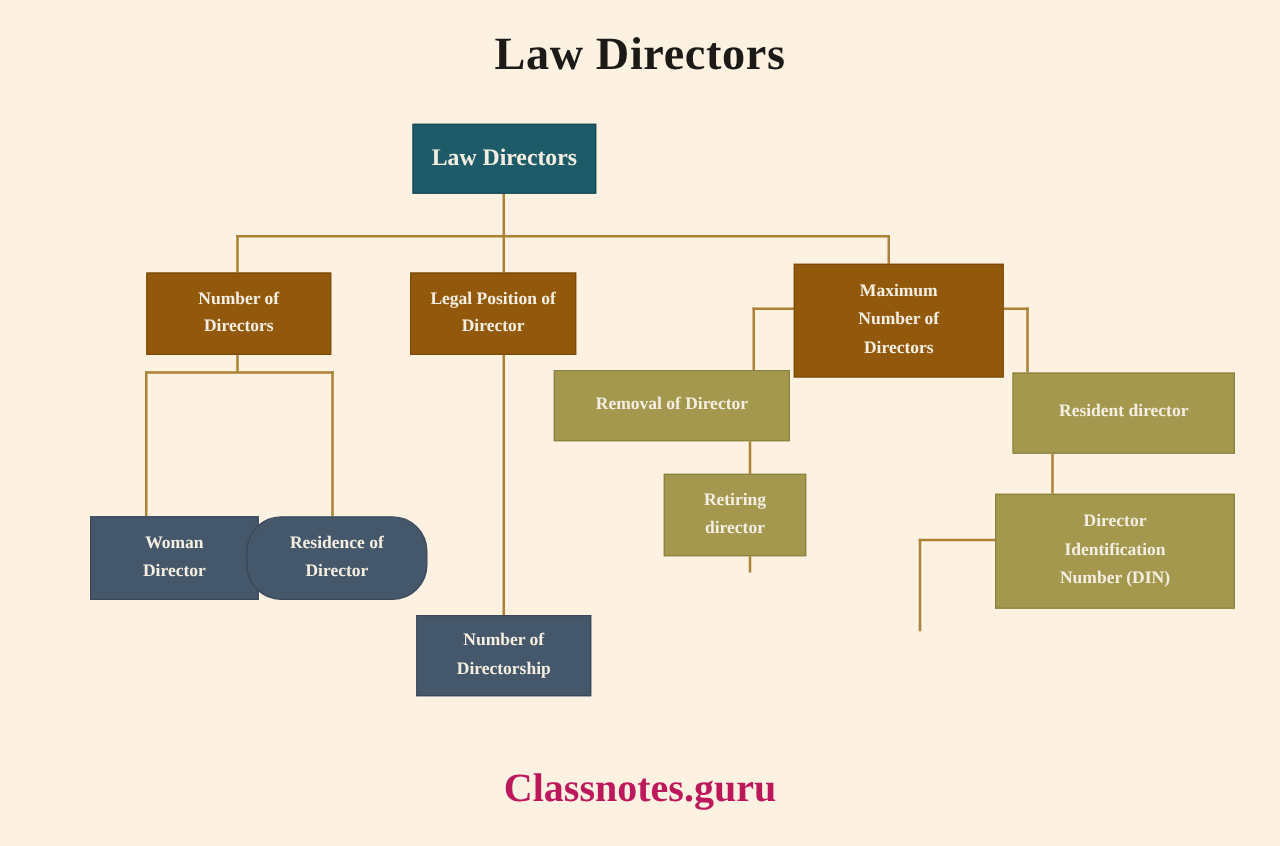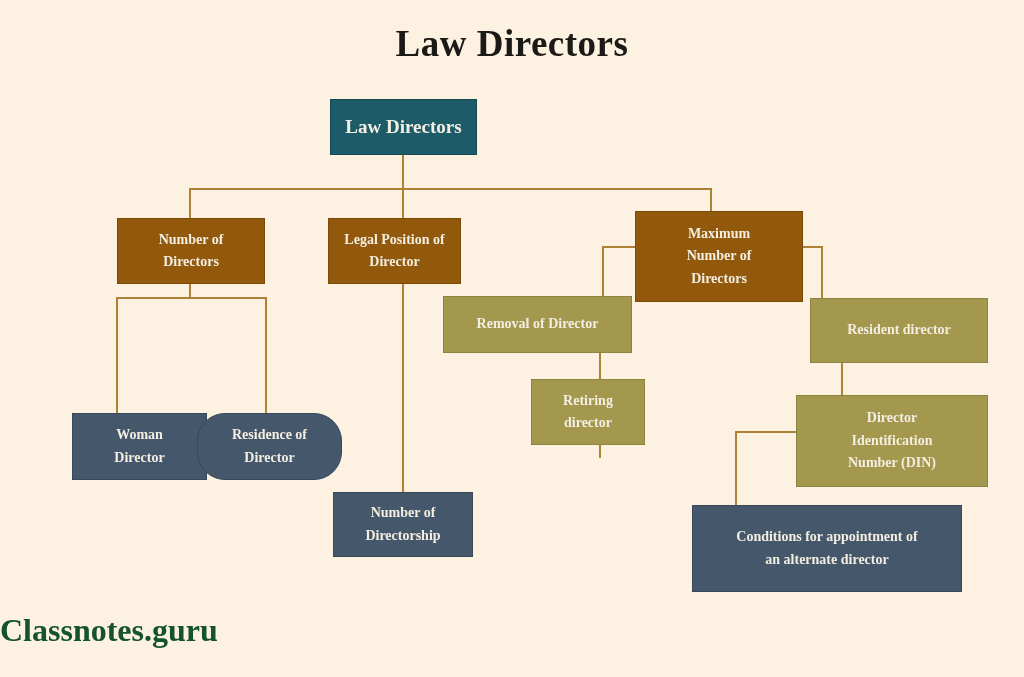--- a/index.html
+++ b/index.html
@@ -18,24 +18,24 @@
     text-align: center;
     font-size: 37px;
     font-weight: bold;
     color: #1c1a17;
     letter-spacing: 0.5px;
   }
   .footer {
     position: absolute;
     left: 0; top: 612px;
     width: 100%;
-    text-align: left;
+    text-align: center;
     font-size: 32px;
     font-weight: bold;
-    color: #14532d;
+    color: #be185d;
   }
   .node {
     position: absolute;
     display: flex;
     align-items: center;
     justify-content: center;
     box-sizing: border-box;
     padding: 4px 8px;
     font-size: 14px;
     font-weight: bold;
@@ -132,20 +132,16 @@
     <span>Residence of
 Director</span>
   </div>
 
   <div class="node slate" style="left:333px;top:492px;width:140px;height:65px;">
     <span>Number of
 Directorship</span>
   </div>
 
 
-  <div class="node slate" style="left:692px;top:505px;width:270px;height:87px;">
-    <span>Conditions for appointment of
-an alternate director</span>
-  </div>
 
   <div class="footer">Classnotes.guru</div>
 
 </div>
 
 </body></html>

